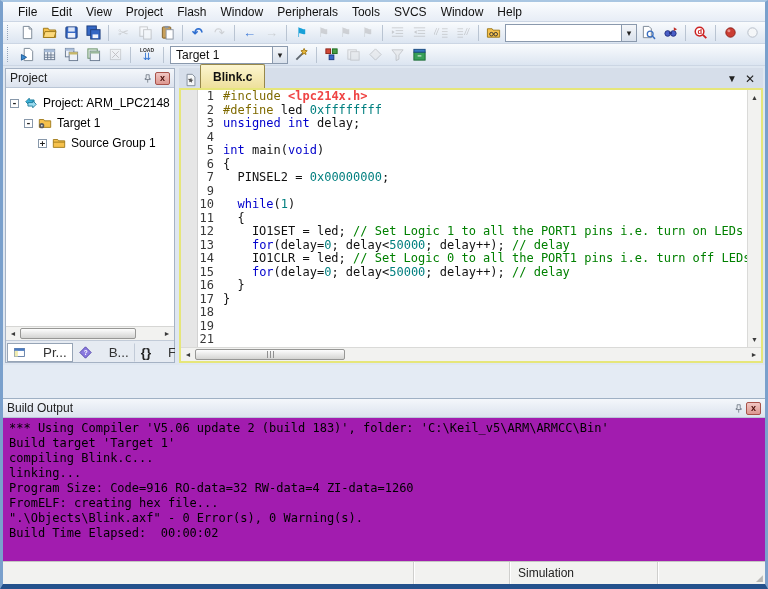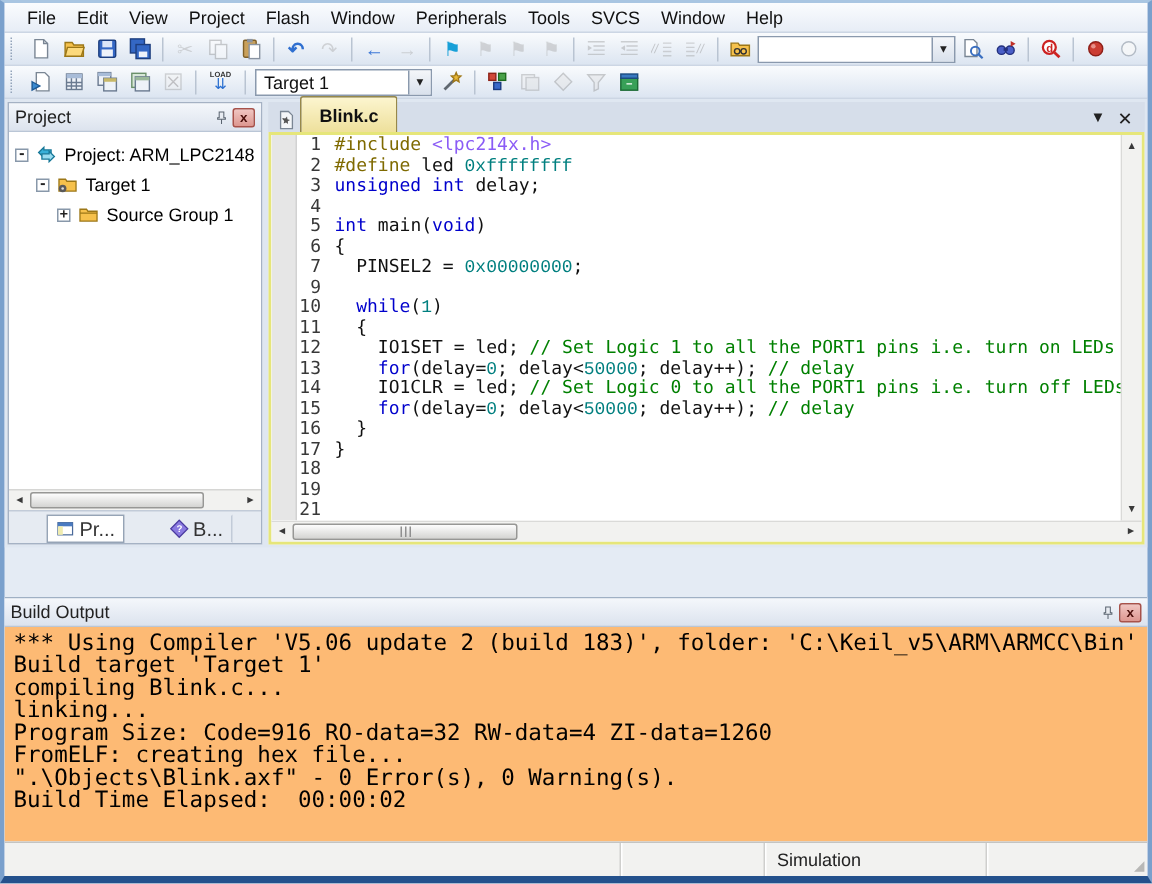--- a/index.html
+++ b/index.html
@@ -51,49 +51,49 @@
   .ticon svg{width:16px;height:14px;}
   .tlabel{color:#000;}
   .hscroll{height:14px;flex:none;display:flex;align-items:center;background:#f2f2f0;border-top:1px solid #d6d6d4;}
   .sarrow{width:14px;height:13px;flex:none;display:flex;align-items:center;justify-content:center;
           font-size:7px;color:#3a3a3a;background:transparent;border:none;padding:0;}
   .sthumb{height:11px;background:linear-gradient(#fdfdfd,#d4d4d2);border:1px solid #979795;border-radius:2px;
           display:flex;align-items:center;justify-content:center;gap:2px;}
   .gripline{width:1px;height:7px;background:#909090;}
   .panel-tabs{height:22px;flex:none;display:flex;align-items:center;gap:0;background:#e6ebf2;
               border-top:1px solid #c2cbd8;padding:1px 1px 0 1px;font-size:11px;}
-  .ptab{display:flex;align-items:center;gap:3px;height:19px;padding:0 5px;color:#333;border:1px solid transparent;
-        border-right:1px solid #c2cbd8;background:transparent;margin-left:24px;}
+  .ptab{display:flex;align-items:center;gap:17px;height:19px;padding:0 5px;color:#333;border:1px solid transparent;
+        border-right:1px solid #c2cbd8;background:transparent;}
   .ptab.active{background:#fff;border:1px solid #96a4b6;}
   .ptab svg{width:13px;height:13px;}
   .vsplit{width:4px;flex:none;background:#dfe7f1;cursor:ew-resize;}
   
   .editor{flex:1;min-width:0;display:flex;flex-direction:column;background:#d6deea;}
   .tabbar{height:20px;flex:none;display:flex;align-items:flex-end;padding-left:3px;background:#d6deea;}
   .tab-docicon{width:18px;height:17px;border:none;background:transparent;display:flex;align-items:center;justify-content:center;padding:0;}
   .tab-docicon svg{width:14px;height:14px;}
   .edtab{height:24px;display:flex;align-items:center;padding:0 12px;font-weight:bold;color:#111;
          background:linear-gradient(#fcf5cf,#eee09c);border:1px solid #97884a;border-bottom:none;border-radius:2px 2px 0 0;}
   .tab-right{margin-left:auto;display:flex;align-items:center;gap:8px;padding:0 8px 3px 0;}
   .tab-mini{border:none;background:transparent;padding:0;font-size:10px;color:#222;line-height:1;}
   .ed-content{flex:1;min-height:0;display:flex;flex-direction:column;border:2px solid #e6e67a;background:#fff;}
   .code-row{flex:1;min-height:0;display:flex;}
   .code-area{flex:1;min-width:0;position:relative;overflow:hidden;background:#fff;
              font-family:"DejaVu Sans Mono","Liberation Mono",monospace;font-size:12px;line-height:13.5px;}
   .marginstrip{position:absolute;left:0;top:0;bottom:0;width:17px;background:#e6e6e6;border-right:1px solid #d2d2d2;}
   .cl{position:relative;white-space:pre;height:13.5px;}
   .ln{display:inline-block;width:42px;text-align:right;padding-right:9px;color:#383838;}
-  .sk{color:#0000cc;} .sn{color:#007f7f;font-family:Liberation Mono, monospace;} .sc{color:#008000;} .sm{color:#7f6a00;} .si{color:#8b5cf6;}
+  .sk{color:#0000cc;} .sn{color:#007f7f;} .sc{color:#008000;} .sm{color:#7f6a00;} .si{color:#ef4444;font-weight:bold;}
   .vscroll{width:14px;flex:none;display:flex;flex-direction:column;align-items:center;justify-content:space-between;
            background:#f2f2f0;border-left:1px solid #dadad8;padding:1px 0;}
   .ed-hscroll{border-top:1px solid #dadad8;}
   
   .build-panel{height:163px;flex:none;display:flex;flex-direction:column;border-top:1px solid #9fb0c4;background:#fff;margin-top:33px;}
-  .build-out{flex:1;min-height:0;overflow:hidden;background:#fdba74;padding:3px 6px;white-space:pre;
-             font-family:"DejaVu Sans Mono","Liberation Mono",monospace;font-size:15px;line-height:15px;color:#000;}
+  .build-out{flex:1;min-height:0;overflow:hidden;background:#a21caf;padding:3px 6px;white-space:pre;
+             font-family:"DejaVu Sans Mono","Liberation Mono",monospace;font-size:12px;line-height:15px;color:#000;}
   
   .statusbar{height:23px;flex:none;display:flex;align-items:stretch;background:#f2f2f0;border-top:1px solid #c4c4c2;color:#222;}
   .sseg{border-left:1px solid #cfcfcd;box-shadow:inset 1px 0 0 #ffffff;display:flex;align-items:center;padding:0 8px;}
   .sseg.first{flex:1;border-left:none;box-shadow:none;}
   .statgrip{width:18px;display:flex;align-items:flex-end;justify-content:flex-end;color:#b8b8b6;font-size:9px;padding:0 2px 1px 0;}
 </style>
 </head>
 <body>
 
 <div class="win">

